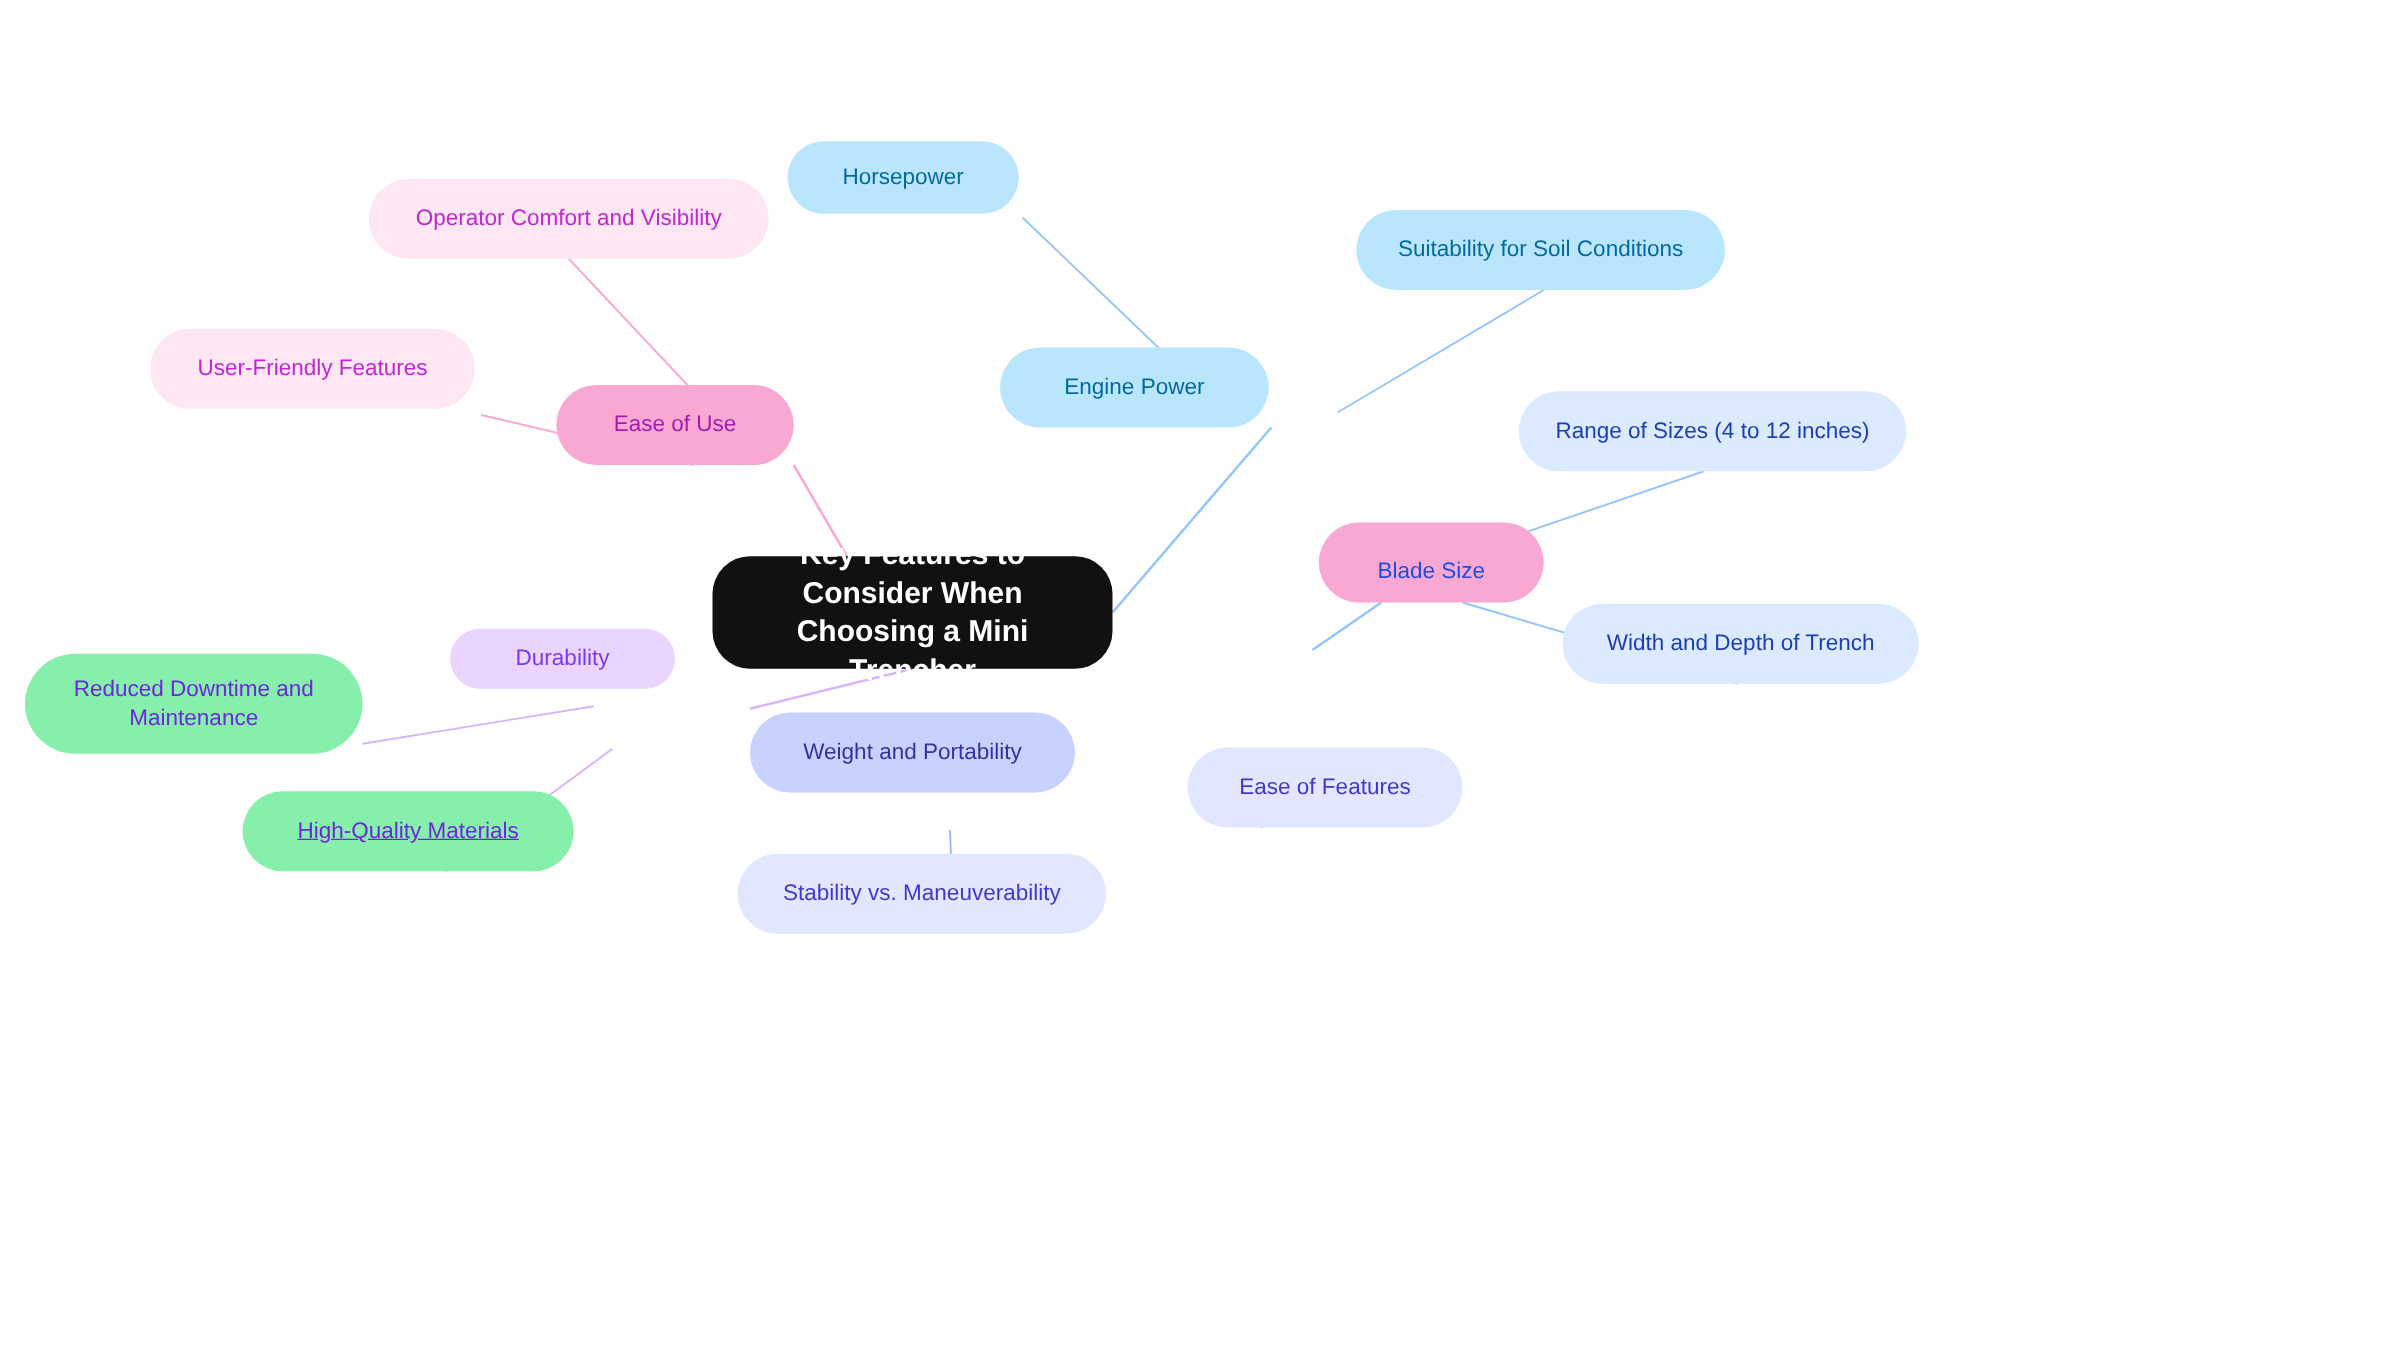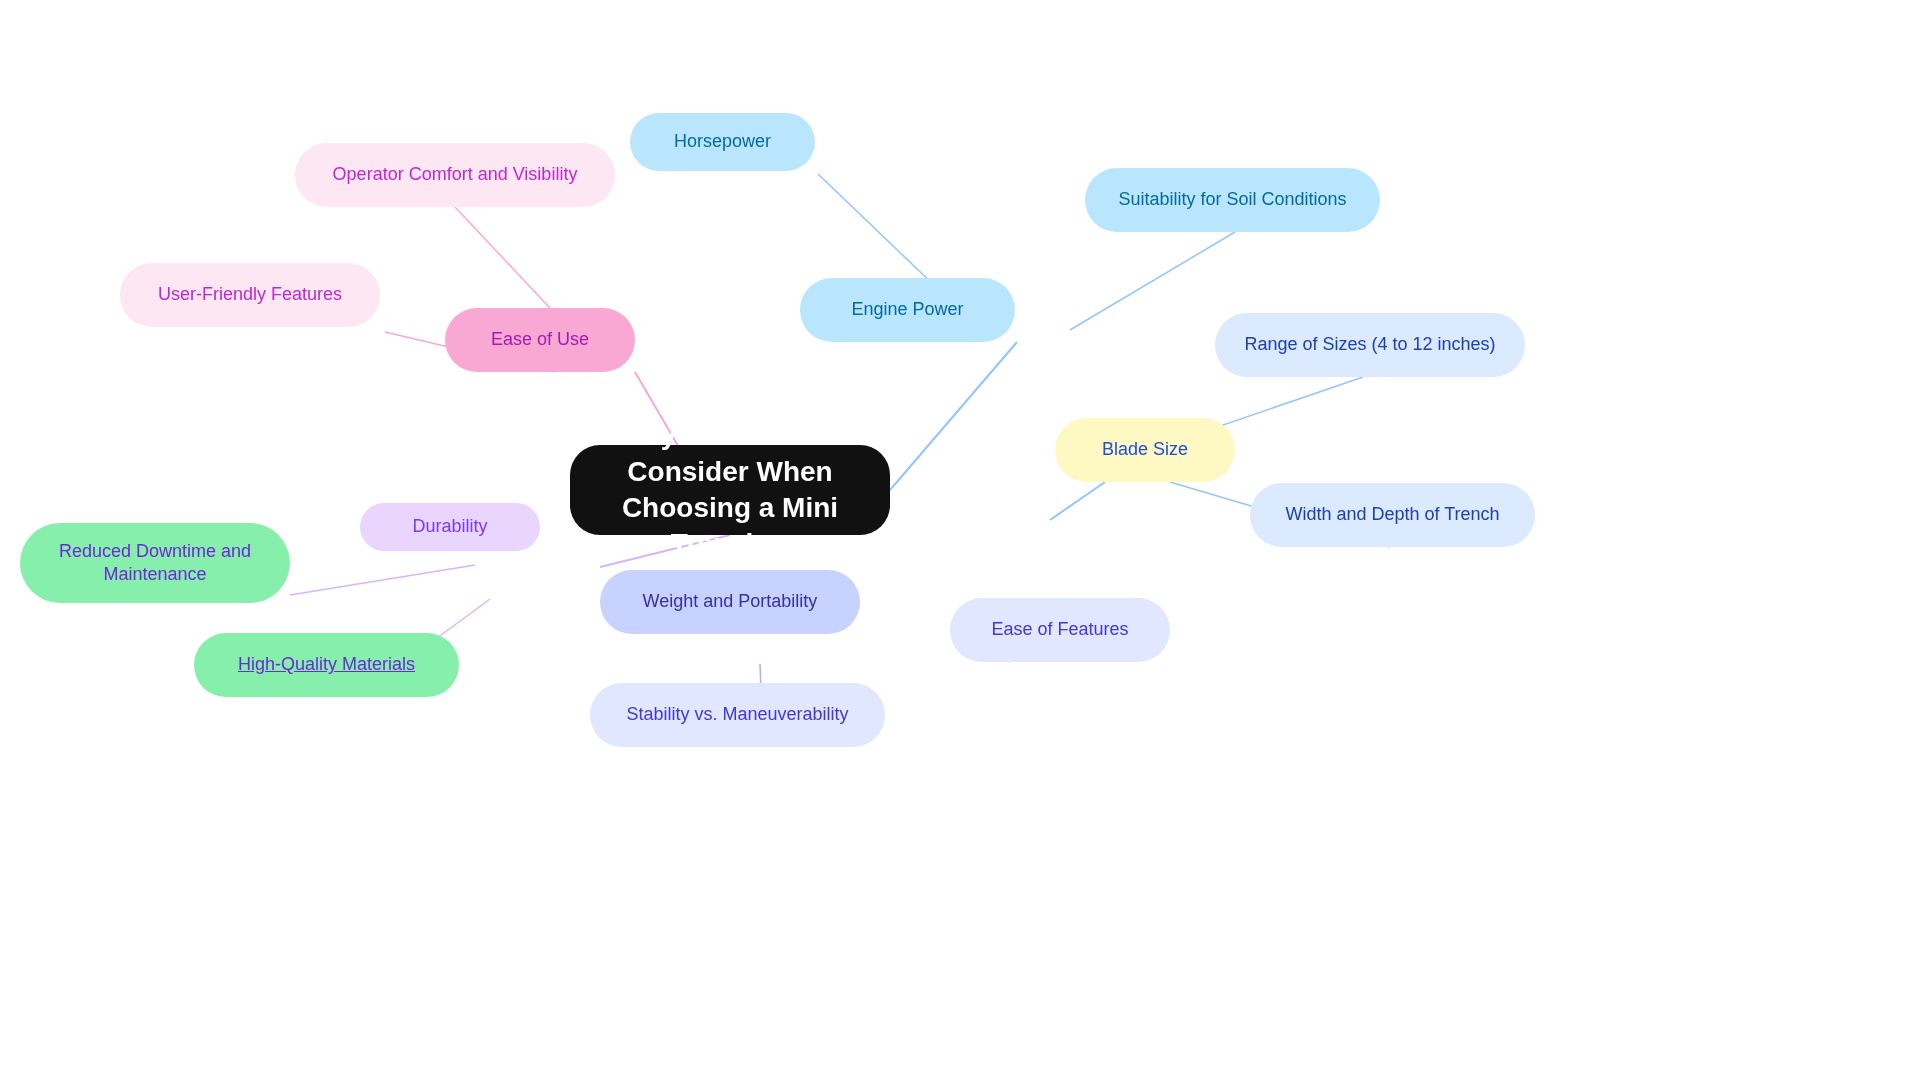--- a/index.html
+++ b/index.html
@@ -27,41 +27,42 @@
       text-align: center;
       font-size: 18px;
       font-weight: 500;
       padding: 14px 28px;
       line-height: 1.3;
     }
     .node-center {
       background: #111111;
       color: #ffffff;
       font-weight: 700;
-      font-size: 28px;
+      font-size: 24px;
       border-radius: 30px;
       width: 320px;
       height: 90px;
     }
     .node-pink-dark {
       background: #f9a8d4;
       color: #a21caf;
       border: none;
     }
     .node-pink-light {
       background: #fce7f3;
       color: #c026d3;
     }
     .node-blue-dark {
       background: #bae6fd;
       color: #0369a1;
     }
     .node-blue-medium {
-      background: #fef9c3;
+      background: #f9a8d4;
       color: #1d4ed8;
+      align-items: flex-end;
     }
     .node-blue-light {
       background: #dbeafe;
       color: #1e40af;
       text-align: center;
     }
     .node-purple-dark {
       background: #e9d5ff;
       color: #7c3aed;
     }

